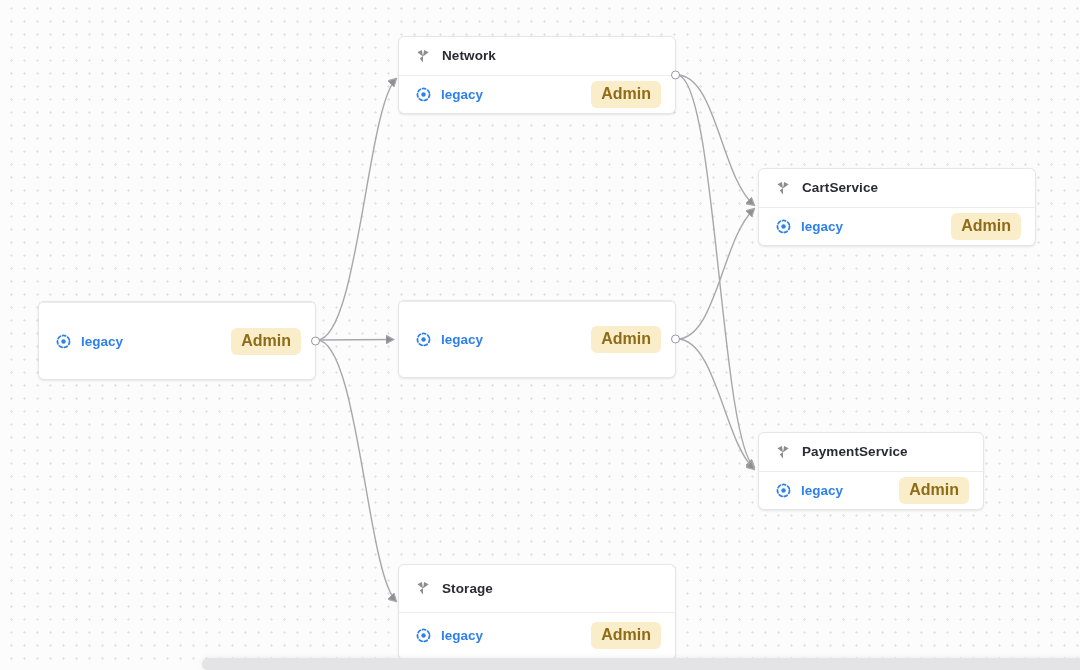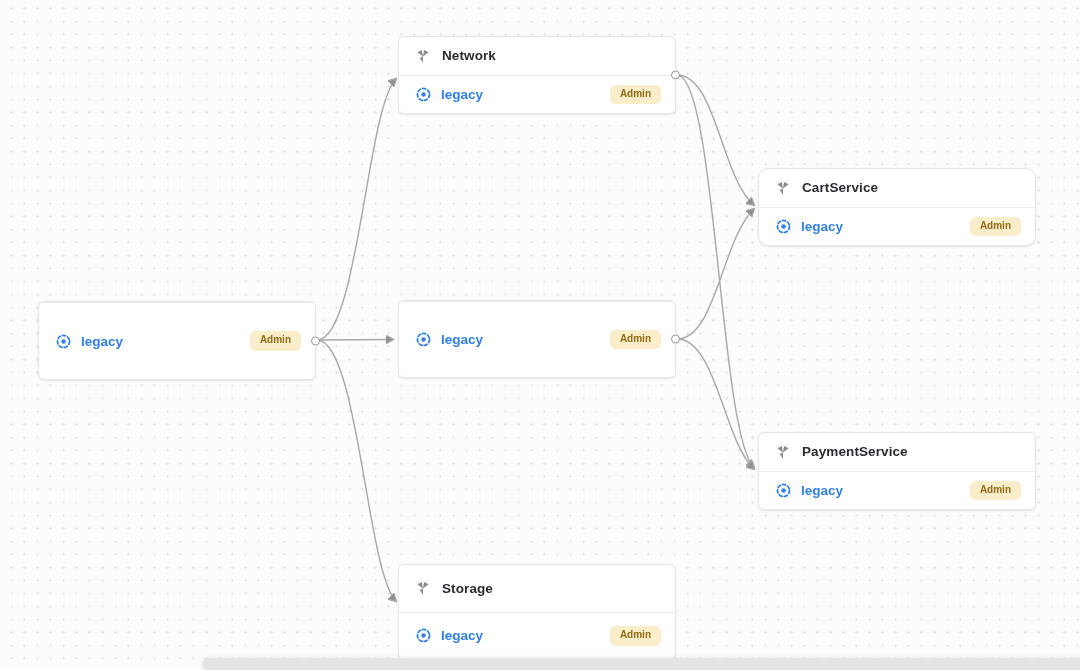--- a/index.html
+++ b/index.html
@@ -40,21 +40,21 @@
     flex:1;display:flex;align-items:center;justify-content:space-between;
     padding:0 14px 0 16px;
     border-top:1px solid #ececef;
   }
   .module-link{display:flex;align-items:center;gap:9px;cursor:pointer;color:var(--link,#2f80ed);}
   .module-icon{display:flex;}
   .module-label{font-size:13.5px;font-weight:600;}
   .role-badge{
     background:var(--badge-bg,#faedca);
     color:var(--badge-text,#8f6b17);
-    font-size:10px;font-weight:700;
+    font-size:16px;font-weight:700;
     padding:3px 10px 4px;border-radius:6px;
     line-height:1.25;
   }
   .source-handle{
     position:absolute;right:-5px;top:50%;
     width:9px;height:9px;box-sizing:border-box;
     transform:translateY(-50%);
     border:1.4px solid #98989c;border-radius:50%;
     background:#fff;z-index:3;
   }
@@ -158,21 +158,21 @@
             <circle cx="10" cy="10" r="7.1" fill="none" stroke="currentColor" stroke-width="2.1" stroke-dasharray="3.6 2.7" stroke-linecap="round"></circle>
             <circle cx="10" cy="10" r="2.6" fill="currentColor"></circle>
           </svg>
         </span>
         <span class="module-label">legacy</span>
       </span>
       <span class="role-badge">Admin</span>
     </div>
 
   </div>
-      <div class="node" style="left: 758px; top: 168px; width: 278px; height: 78px; border-radius: 10px;">
+      <div class="node" style="left: 758px; top: 168px; width: 278px; height: 78px;">
     <div class="node-header">
       <span class="stack-icon">
         <svg width="16" height="16" viewBox="0 0 20 20" fill="currentColor" aria-hidden="true">
           <path d="M10 10.5 L3 5.2 L8.6 2.6 Z"></path>
           <path d="M10 10.5 L17 5.2 L11.4 2.6 Z"></path>
           <path d="M10 10.2 L10 18 L5.9 12.9 Z"></path>
         </svg>
       </span>
       <span class="node-title">CartService</span>
     </div>
@@ -183,21 +183,21 @@
             <circle cx="10" cy="10" r="7.1" fill="none" stroke="currentColor" stroke-width="2.1" stroke-dasharray="3.6 2.7" stroke-linecap="round"></circle>
             <circle cx="10" cy="10" r="2.6" fill="currentColor"></circle>
           </svg>
         </span>
         <span class="module-label">legacy</span>
       </span>
       <span class="role-badge">Admin</span>
     </div>
 
   </div>
-      <div class="node" style="left: 758px; top: 432px; width: 278px; height: 78px;">
+      <div class="node" style="left: 758px; top: 432px; width: 226px; height: 78px;">
     <div class="node-header">
       <span class="stack-icon">
         <svg width="16" height="16" viewBox="0 0 20 20" fill="currentColor" aria-hidden="true">
           <path d="M10 10.5 L3 5.2 L8.6 2.6 Z"></path>
           <path d="M10 10.5 L17 5.2 L11.4 2.6 Z"></path>
           <path d="M10 10.2 L10 18 L5.9 12.9 Z"></path>
         </svg>
       </span>
       <span class="node-title">PaymentService</span>
     </div>

